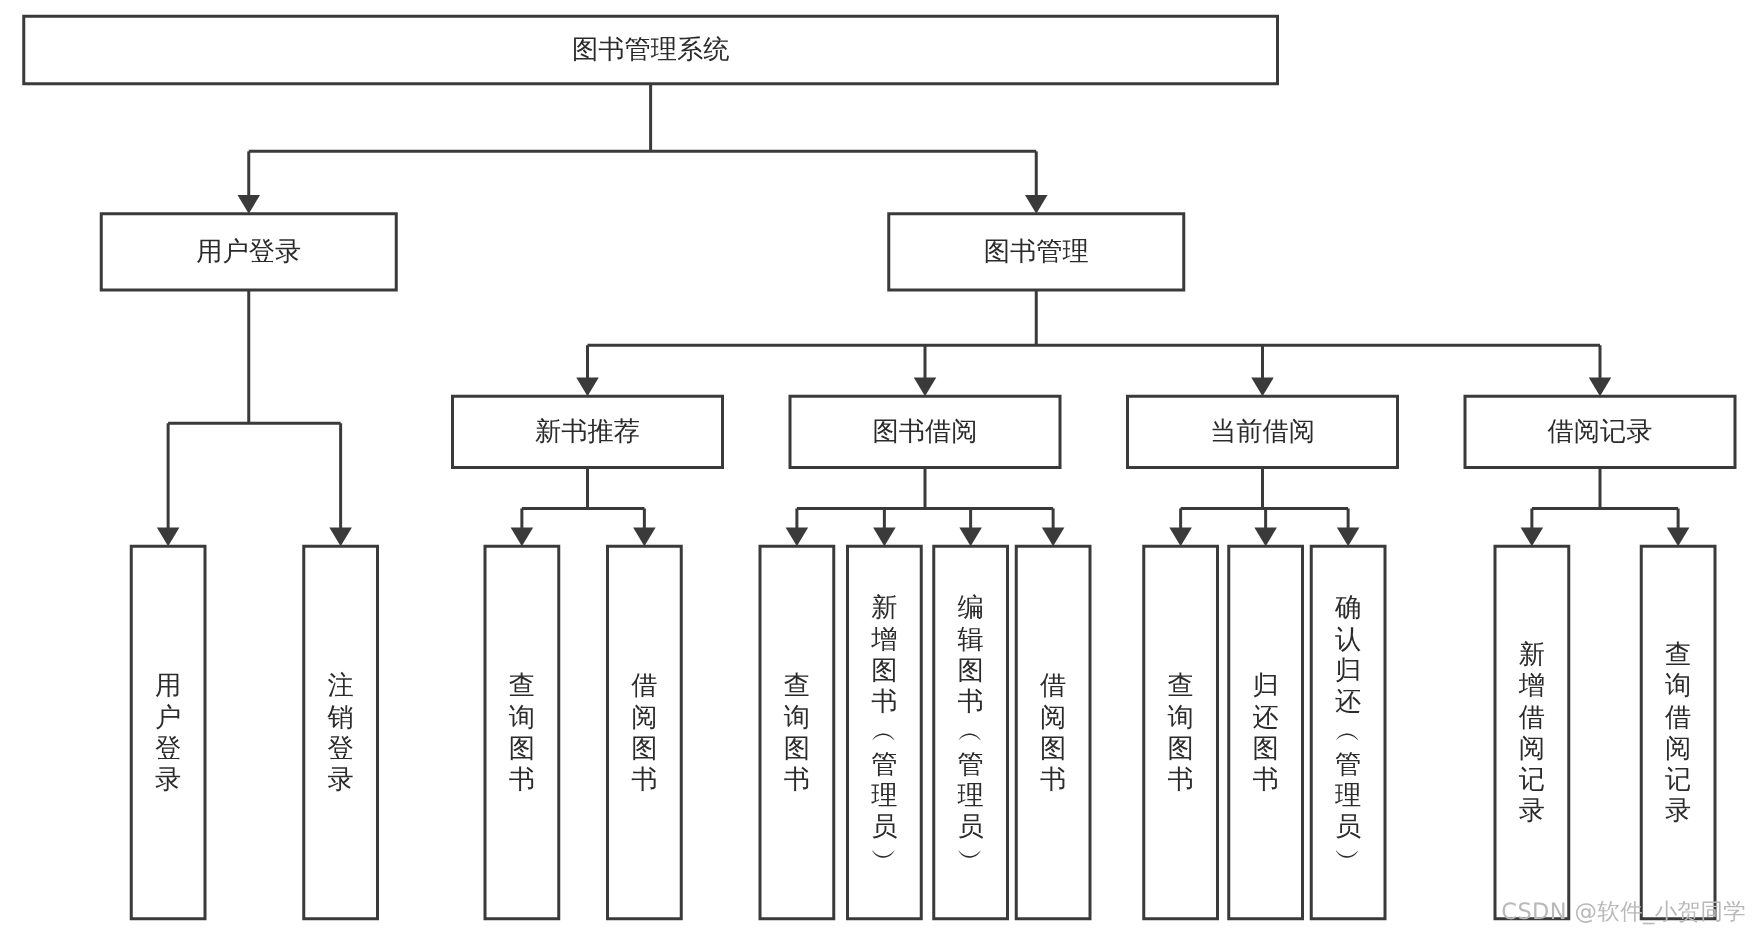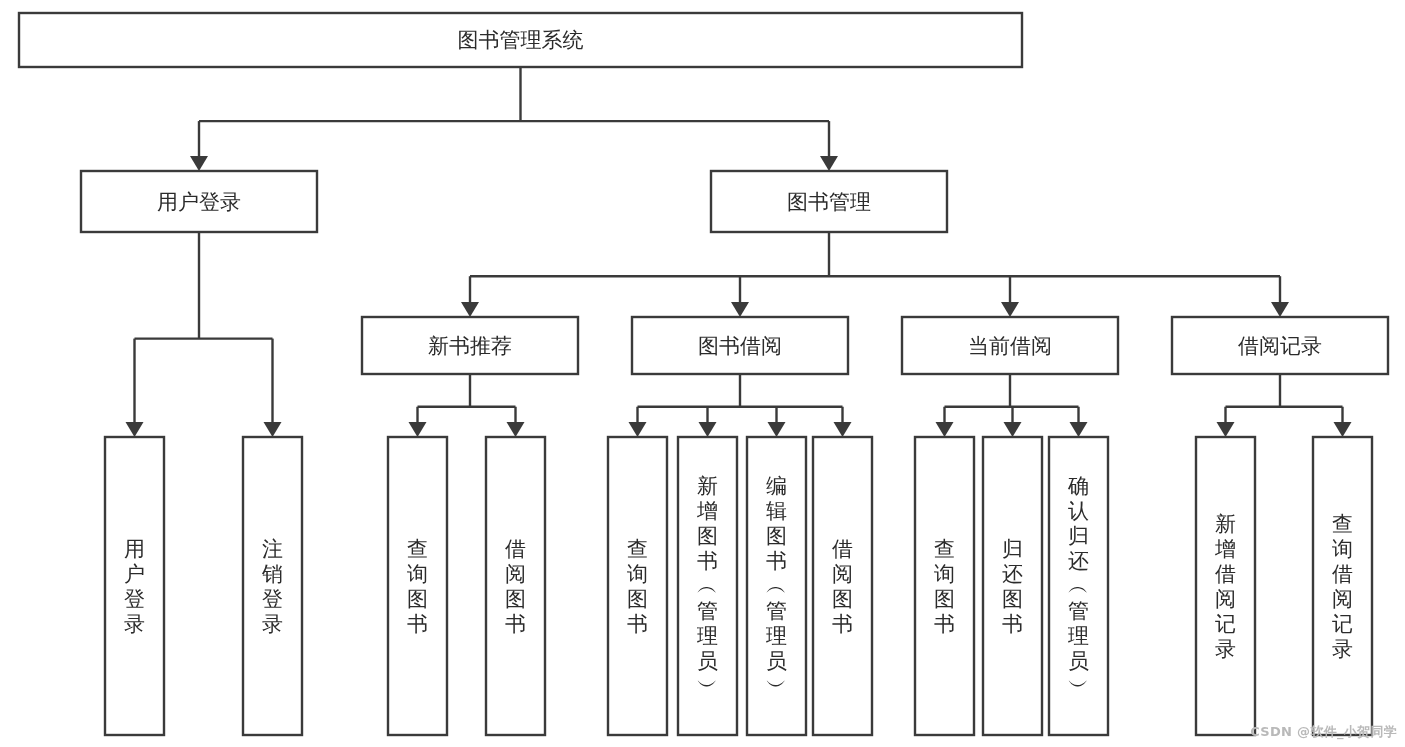--- a/index.html
+++ b/index.html
@@ -47,26 +47,25 @@
   }
   .connector-arrow {
     fill: #3a3a3a;
     stroke: none;
   }
   .watermark-text {
     position: absolute;
     right: 8px;
     bottom: 6px;
     font-family: "DejaVu Sans", "Liberation Sans", sans-serif;
-    font-size: 13px;
+    font-size: 18px;
     color: #b9b9b9;
     letter-spacing: 0.3px;
     white-space: nowrap;
     pointer-events: none;
-    font-weight: bold;
   }
 </style>
 </head>
 <body>
 
 <svg id="diagram-canvas" viewBox="0 0 1405 747" xmlns="http://www.w3.org/2000/svg">
   <g id="connector-layer">
       <g>
         <polyline points="520.5,67 520.5,121.08" class="connector-line"></polyline>
         <polyline points="199,121.08 829,121.08" class="connector-line"></polyline>

